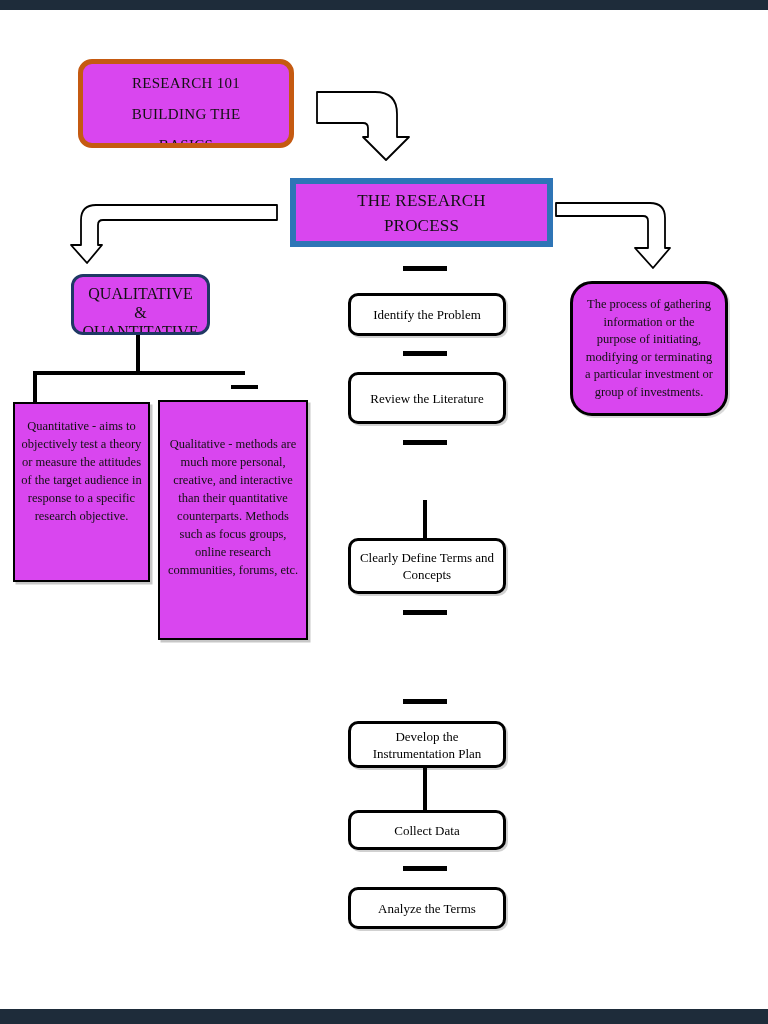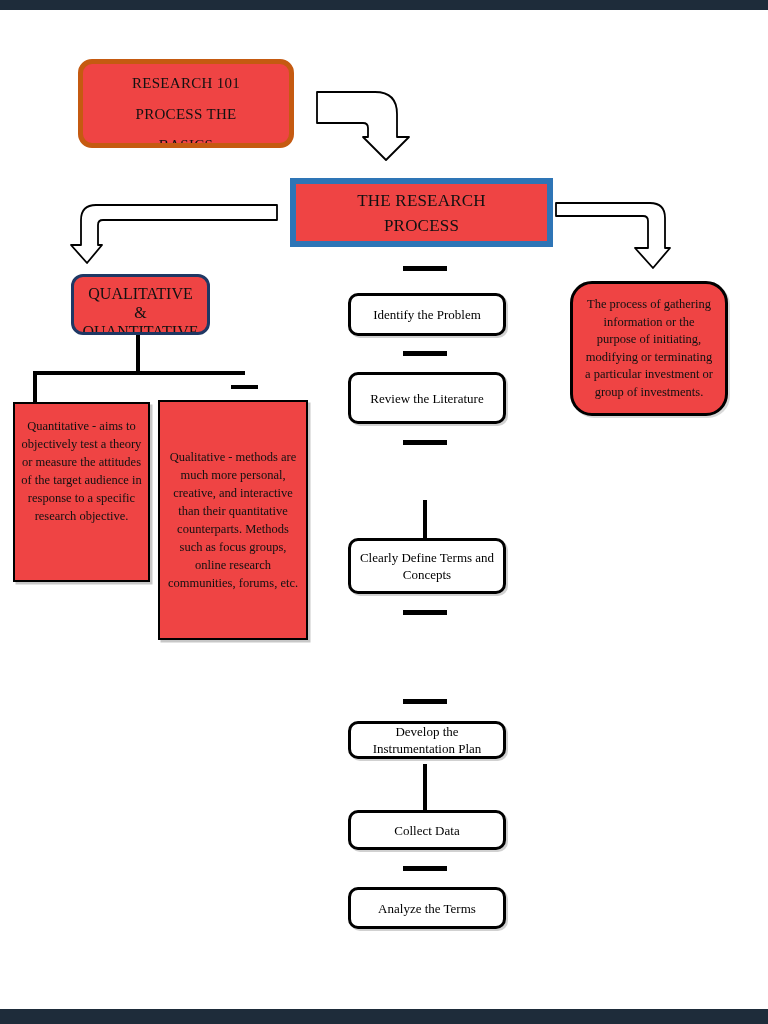--- a/index.html
+++ b/index.html
@@ -4,52 +4,52 @@
 <style>
   html,body{margin:0;padding:0;}
   body{font-family:"Liberation Serif","DejaVu Serif",serif;background:#fff;}
   .stage{position:relative;width:768px;height:1024px;background:#fff;overflow:hidden;}
 
   .viewer-bar{position:absolute;left:0;width:768px;background:#1e2c3a;}
   .viewer-bar.top{top:0;height:10px;}
   .viewer-bar.bottom{top:1009px;height:15px;}
 
   
-  .box{position:absolute;background:#ef4444;box-sizing:border-box;text-align:center;color:#111;}
+  .box{position:absolute;background:#d946ef;box-sizing:border-box;text-align:center;color:#111;}
 
   .title-box{left:78px;top:59px;width:216px;height:89px;border:5px solid #c55a11;border-radius:14px;
              overflow:hidden;padding-top:9px;font-size:15px;letter-spacing:.3px;}
   .title-box .ln{line-height:21px;margin-bottom:10px;}
 
   .process-box{left:290px;top:178px;width:263px;height:69px;border:6px solid #2e75b6;
                display:flex;align-items:center;justify-content:center;font-size:17px;}
   .process-box .inner{width:175px;line-height:25px;letter-spacing:.2px;}
 
   .qq-box{left:71px;top:274px;width:139px;height:61px;border:3px solid #1f3864;border-radius:12px;
           overflow:hidden;padding-top:7px;font-size:16px;}
   .qq-box .ln{line-height:19px;}
 
   .note-box{border:2.5px solid #000;font-size:12.5px;line-height:18px;
             box-shadow:2.5px 2.5px 0 rgba(0,0,0,.22);}
   .note-quant{left:13px;top:402px;width:137px;height:180px;padding:13px 5px;}
-  .note-qual{left:158px;top:400px;width:150px;height:240px;padding:46px 7px;}
+  .note-qual{left:158px;top:400px;width:150px;height:240px;padding:33px 7px;}
 
   .def-box{left:570px;top:281px;width:158px;height:135px;border:3px solid #000;border-radius:22px;
            font-size:12.5px;line-height:17.5px;display:flex;align-items:center;justify-content:center;
            padding:8px 10px;box-shadow:2px 2px 0 rgba(0,0,0,.15);}
 
   .step{position:absolute;left:348px;width:158px;border:3px solid #000;border-radius:10px;background:#fff;
         box-sizing:border-box;display:flex;align-items:center;justify-content:center;text-align:center;
         font-size:13px;line-height:17px;box-shadow:2px 2px 0 rgba(0,0,0,.18);padding:2px 8px;}
   .s1{top:293px;height:43px;}
   .s2{top:372px;height:52px;}
   .s3{top:462px;height:42px;}
   .s4{top:538px;height:56px;}
   .s5{top:630px;height:52px;}
-  .s6{top:721px;height:38px;}
+  .s6{top:721px;height:47px;}
   .s7{top:810px;height:40px;}
   .s8{top:887px;height:42px;}
 
   
   .conn{position:absolute;background:#000;}
   .dash{width:44px;height:5px;left:403px;}
   .d1{top:266px;}.d2{top:351px;}.d3{top:440px;}.d4{top:610px;}.d5{top:699px;}.d6{top:866px;}
   .v1{left:423px;top:500px;width:4px;height:42px;}
   .v2{left:423px;top:764px;width:4px;height:50px;}
   .qv{left:136px;top:335px;width:4px;height:38px;}
@@ -62,21 +62,21 @@
 </head>
 <body>
 
 <div class="stage">
 
   <div class="viewer-bar top"></div>
   <div class="viewer-bar bottom"></div>
 
   <div class="box title-box">
     <div class="ln">RESEARCH 101</div>
-    <div class="ln">PROCESS THE</div>
+    <div class="ln">BUILDING THE</div>
     <div class="ln">BASICS</div>
   </div>
 
   <svg class="arrow-svg" style="left:315px;top:84px;" width="100" height="84" viewBox="0 0 100 84">
     <path d="M2,8 H60 Q82,8 82,30 V53 H94 L71,76 L48,53 H53 V44 Q53,39 48,39 H2 Z" fill="#fff" stroke="#000" stroke-width="1.8" stroke-linejoin="round"></path>
   </svg>
 
   <div class="box process-box">
     <div class="inner">THE RESEARCH PROCESS</div>
   </div>

